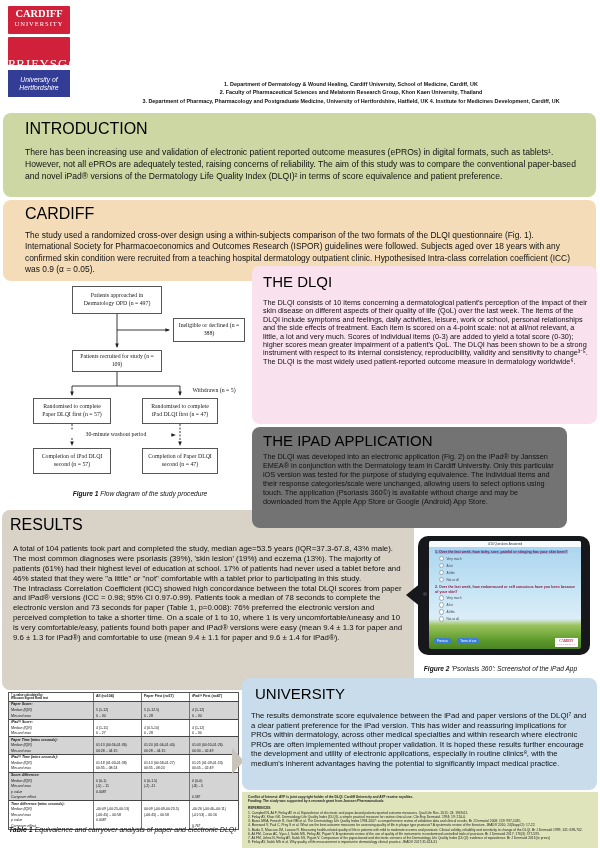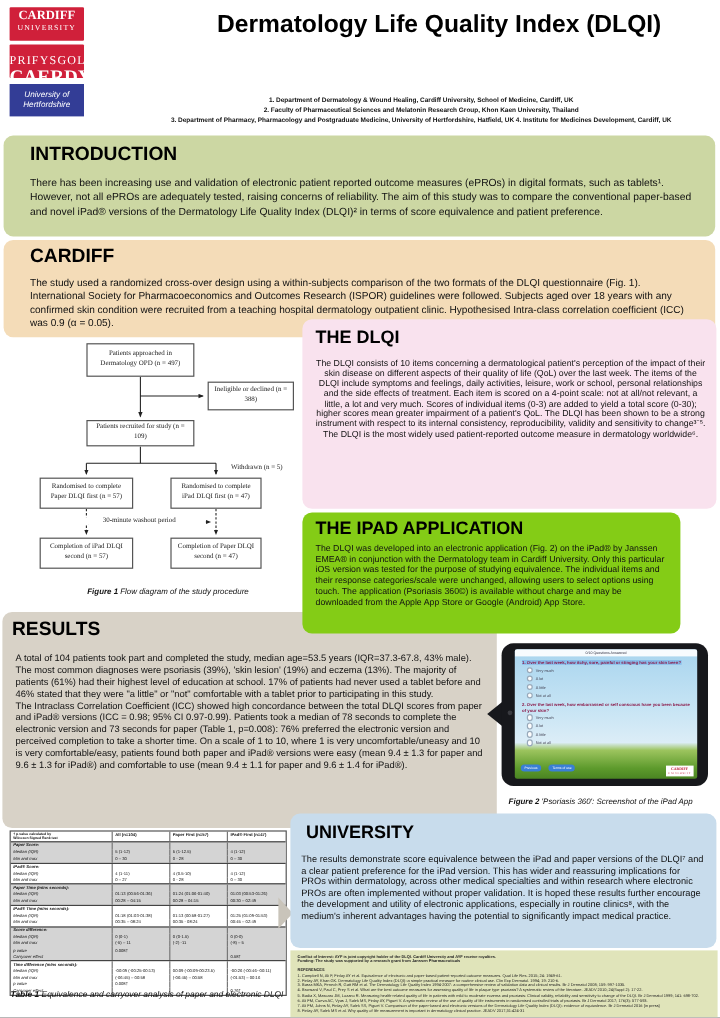--- a/index.html
+++ b/index.html
@@ -1,20 +1,20 @@
 <!DOCTYPE html>
 <html><head>
 <meta charset="utf-8">
 <style>
   html,body{margin:0;padding:0;background:#888;}
   .poster{position:relative;width:600px;height:848px;background:#ffffff;
     font-family:"Liberation Sans",sans-serif;overflow:hidden;}
   .abs{position:absolute;box-sizing:border-box;}
   .panel{position:absolute;box-sizing:border-box;border-radius:8px;}
-  .sec-head{font-weight:700;color:#000;letter-spacing:0px;}
+  .sec-head{font-weight:400;color:#000;letter-spacing:0px;}
   .body-text{color:#111;}
   
   .logo-red{background:#d0203a;color:#fff;text-align:center;
     font-family:"Liberation Serif",serif;border-radius:1px;}
   .herts-box{background:#333d96;color:#fff;font-style:italic;text-align:center;
     font-family:"Liberation Sans",sans-serif;}
   .uh{color:#2cb8ea;font-weight:900;font-size:40px;letter-spacing:-3px;
     font-family:"Liberation Sans",sans-serif;}
   .title{font-weight:800;font-size:20.5px;line-height:1.25;text-align:center;color:#000;}
   .authors{color:#e8252c;font-weight:800;font-size:11.5px;text-align:center;}
@@ -57,30 +57,29 @@
 </head>
 <body>
 
 <div class="poster">
 
   <div class="abs logo-red" style="left:8px;top:6px;width:62px;height:28px;">
     <div style="font-size:10.5px;font-weight:700;line-height:1.15;padding-top:2px;">CARDIFF</div>
     <div style="font-size:6.5px;letter-spacing:1px;">UNIVERSITY</div>
   </div>
   <div class="abs logo-red" style="left:8px;top:37px;width:62px;height:28px;">
-    <div style="font-size:10px;letter-spacing:1px;padding-top:8px;">PRIFYSGOL</div>
+    <div style="font-size:13px;letter-spacing:1px;padding-top:19px;">PRIFYSGOL</div>
     <div style="font-size:16px;font-weight:700;line-height:1.1;">CAERDYÐ</div>
   </div>
   <div class="abs herts-box" style="left:8px;top:70px;width:62px;height:27px;">
     <div style="font-size:6.8px;padding-top:6px;line-height:1.2;">University of</div>
     <div style="font-size:6.8px;">Hertfordshire</div>
   </div>
 
   <div class="abs title" style="left:140px;top:8px;width:452px;">
-    <div>Dermatology Life Quality Index (DLQI)</div>
   </div>
   <div class="abs affils" id="affils" style="left:110px;top:80px;width:482px;">
       <div>1. Department of Dermatology &amp; Wound Healing, Cardiff University, School of Medicine, Cardiff, UK</div>
       <div>2. Faculty of Pharmaceutical Sciences and Melatonin Research Group, Khon Kaen University, Thailand</div>
       <div>3. Department of Pharmacy, Pharmacology and Postgraduate Medicine, University of Hertfordshire, Hatfield, UK 4. Institute for Medicines Development, Cardiff, UK</div>
     </div>
 
   <div class="panel" style="left:3px;top:113px;width:593px;height:84px;background:#ccd7a3;">
     <div class="sec-head" style="position:absolute;left:22px;top:7px;font-size:16px;">INTRODUCTION</div>
     <div class="body-text" style="position:absolute;left:22px;top:34px;right:14px;font-size:8.6px;line-height:1.38;">There has been increasing use and validation of electronic patient reported outcome measures (ePROs) in digital formats, such as tablets¹. However, not all ePROs are adequately tested, raising concerns of reliability. The aim of this study was to compare the conventional paper-based and novel iPad® versions of the Dermatology Life Quality Index (DLQI)² in terms of score equivalence and patient preference.</div>
@@ -92,25 +91,25 @@
   </div>
 
   <div class="panel" style="left:2px;top:510px;width:412px;height:180px;background:#d8d2c7;z-index:1;">
     <div class="sec-head" style="position:absolute;left:8px;top:6px;font-size:16px;">RESULTS</div>
     <div class="body-text" style="position:absolute;left:11px;top:34px;right:9px;font-size:7.8px;line-height:1.27;">
       <div>A total of 104 patients took part and completed the study, median age=53.5 years (IQR=37.3-67.8, 43% male). The most common diagnoses were psoriasis (39%), 'skin lesion' (19%) and eczema (13%). The majority of patients (61%) had their highest level of education at school. 17% of patients had never used a tablet before and 46% stated that they were "a little" or "not" comfortable with a tablet prior to participating in this study.</div>
       <div>The Intraclass Correlation Coefficient (ICC) showed high concordance between the total DLQI scores from paper and iPad® versions (ICC = 0.98; 95% CI 0.97-0.99). Patients took a median of 78 seconds to complete the electronic version and 73 seconds for paper (Table 1, p=0.008): 76% preferred the electronic version and perceived completion to take a shorter time. On a scale of 1 to 10, where 1 is very uncomfortable/uneasy and 10 is very comfortable/easy, patients found both paper and iPad® versions were easy (mean 9.4 ± 1.3 for paper and 9.6 ± 1.3 for iPad®) and comfortable to use (mean 9.4 ± 1.1 for paper and 9.6 ± 1.4 for iPad®).</div>
     </div>
   </div>
 
-  <div class="panel" style="left:252px;top:266px;width:345px;height:158px;background:#f9e2ee;z-index:2;text-align:center;">
+  <div class="panel" style="left:252px;top:266px;width:345px;height:158px;background:#f9e2ee;z-index:2;">
     <div class="sec-head" style="position:absolute;left:11px;top:7px;font-size:15px;">THE DLQI</div>
     <div class="body-text" style="position:absolute;left:11px;top:33px;right:9px;font-size:7.3px;line-height:1.15;">The DLQI consists of 10 items concerning a dermatological patient's perception of the impact of their skin disease on different aspects of their quality of life (QoL) over the last week.  The items of the DLQI include symptoms and feelings, daily activities, leisure, work or school, personal relationships and the side effects of treatment.  Each item is scored on a 4-point scale: not at all/not relevant, a little, a lot and very much.  Scores of individual items (0-3) are added to yield a total score (0-30); higher scores mean greater impairment of a patient's QoL. The DLQI has been shown to be a strong instrument with respect to its internal consistency, reproducibility, validity and sensitivity to change³⁻⁵. The DLQI is the most widely used patient-reported outcome measure in dermatology worldwide⁶.</div>
   </div>
-  <div class="panel" style="left:252px;top:427px;width:315px;height:101px;background:#84cc16;z-index:2;">
+  <div class="panel" style="left:252px;top:427px;width:315px;height:101px;background:#737373;z-index:2;">
     <div class="sec-head" style="position:absolute;left:11px;top:5px;font-size:15px;">THE IPAD APPLICATION</div>
     <div class="body-text" style="position:absolute;left:11px;top:26px;right:9px;font-size:7.3px;line-height:1.23;">The DLQI was developed into an electronic application (Fig. 2) on the iPad® by Janssen EMEA® in conjunction with the Dermatology team in Cardiff University. Only this particular iOS version was tested for the purpose of studying equivalence. The individual items and their response categories/scale were unchanged, allowing users to select options using touch. The application (Psoriasis 360©) is available without charge and may be downloaded from the Apple App Store or Google (Android) App Store.</div>
   </div>
 
   <svg class="abs" style="left:30px;top:268px;z-index:0;" width="220" height="235" viewBox="0 0 220 235">
     <defs>
       <marker id="ah" markerWidth="6" markerHeight="6" refX="4" refY="2" orient="auto">
         <path d="M0,0 L5,2 L0,4 z" fill="#222"></path>
       </marker>
     </defs>

